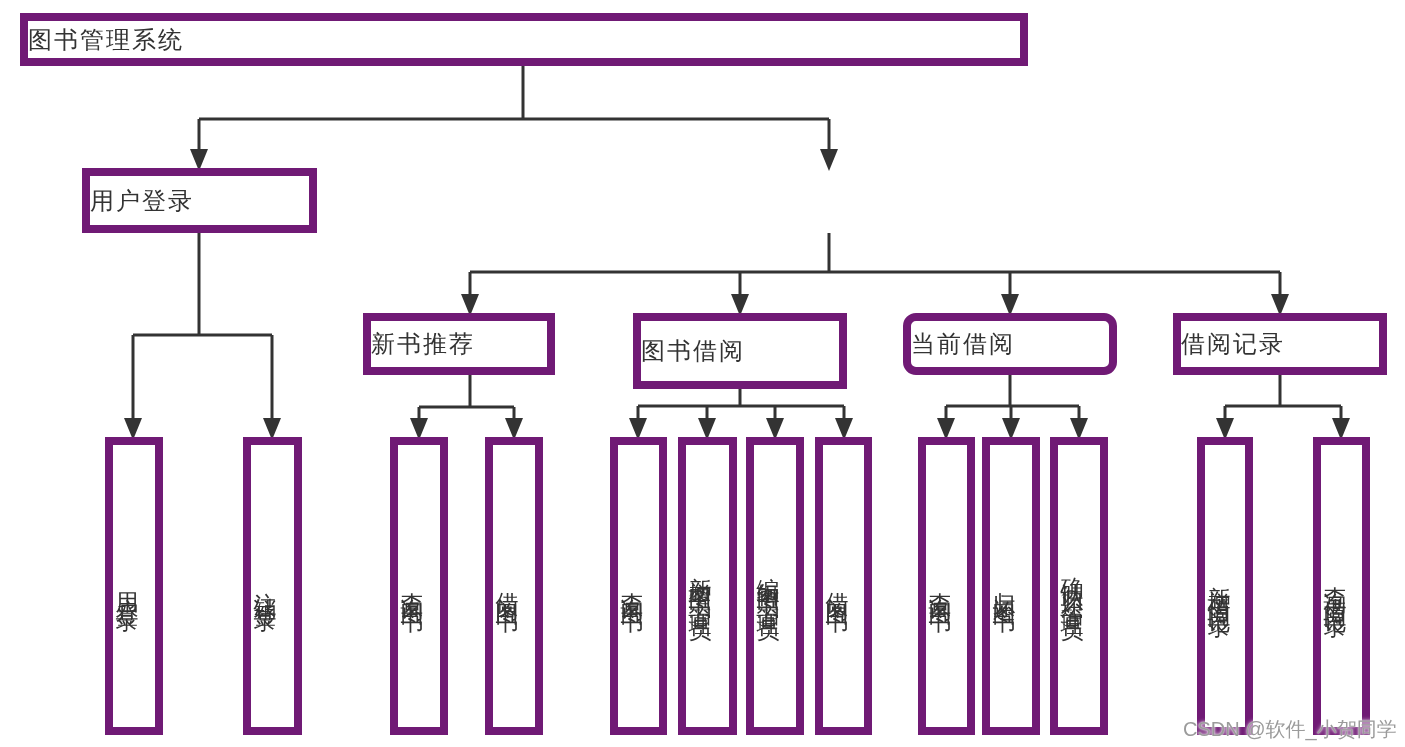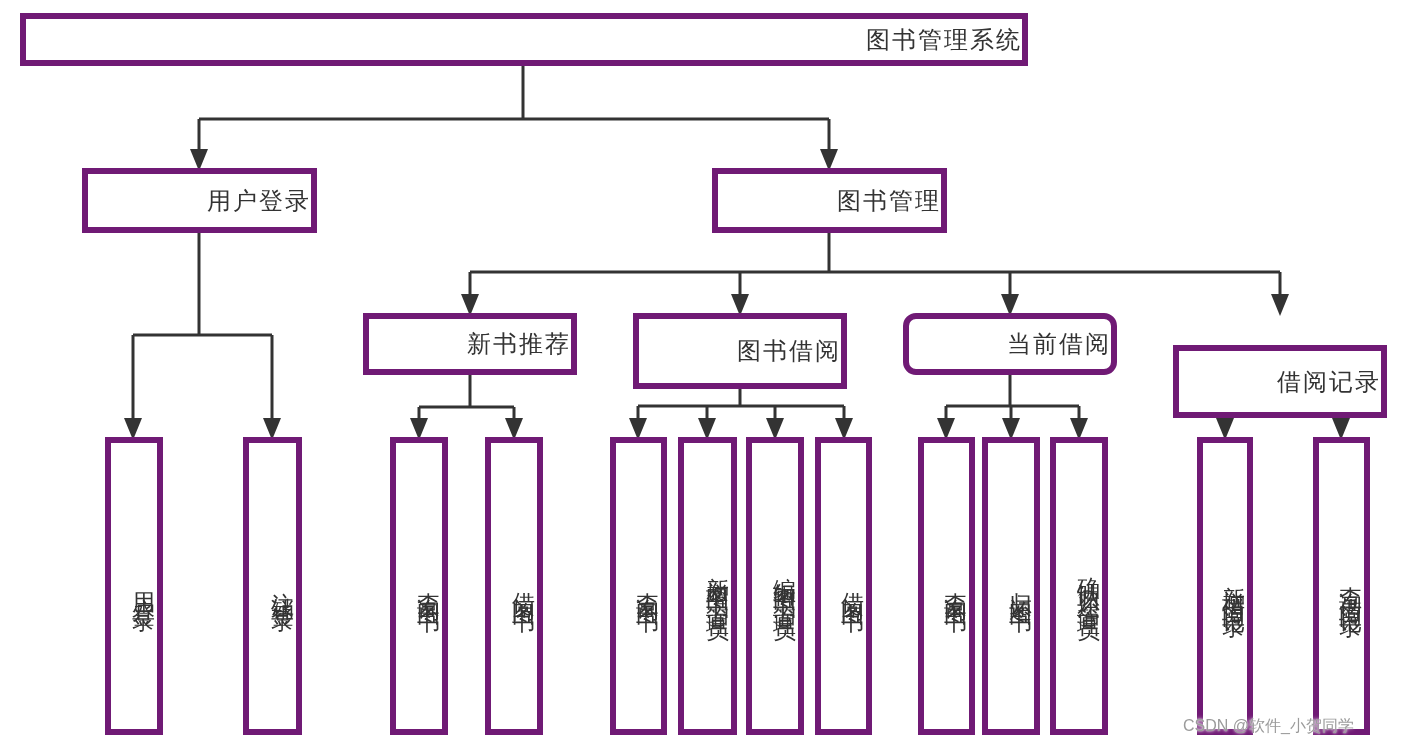--- a/index.html
+++ b/index.html
@@ -3,31 +3,31 @@
 <meta charset="utf-8">
 <style>
   html,body{margin:0;padding:0;background:#fff;}
   .stage{
     position:relative;width:1405px;height:747px;background:#ffffff;
     font-family:"Liberation Sans","DejaVu Sans",sans-serif;overflow:hidden;
   }
   svg.wires{position:absolute;left:0;top:0;z-index:1;}
   .box{
     position:absolute;box-sizing:border-box;background:#ffffff;
-    border:6px solid #701a75;color:#333333;
-    display:flex;align-items:center;justify-content:flex-end;z-index:2;
+    border:8px solid #701a75;color:#333333;
+    display:flex;align-items:center;justify-content:flex-start;z-index:2;
   }
   .hlabel{font-size:24px;letter-spacing:2px;white-space:nowrap;}
   .leaf-label{
     writing-mode:vertical-rl;text-orientation:mixed;
     font-size:23px;letter-spacing:6px;line-height:1.2;white-space:nowrap;
   }
   .watermark{
     position:absolute;left:1183px;top:716px;z-index:3;
-    font-size:16px;color:#9b9b9b;white-space:nowrap;
+    font-size:20px;color:#9b9b9b;white-space:nowrap;
     text-shadow:0 0 2px #ffffff,0 0 4px #ffffff;
   }
 </style>
 </head>
 <body>
 
 <div class="stage">
 
   <svg class="wires" width="1405" height="747" viewBox="0 0 1405 747">
     <g stroke="#333333" stroke-width="3" fill="none">
@@ -98,34 +98,31 @@
     </g>
   </svg>
 
   <div class="box" style="left:20px;top:13px;width:1008px;height:53px;">
     <span class="hlabel">图书管理系统</span>
   </div>
 
   <div class="box" style="left:82px;top:168px;width:235px;height:65px;">
     <span class="hlabel">用户登录</span>
   </div>
-  <div class="box" style="left:712px;top:168px;width:235px;height:65px;">
-    <span class="hlabel">图书管理</span>
-  </div>
 
-  <div class="box" style="left:363px;top:313px;width:214px;height:62px;padding-left:10px;">
+  <div class="box" style="left:363px;top:313px;width:192px;height:62px;">
     <span class="hlabel">新书推荐</span>
   </div>
   <div class="box" style="left:633px;top:313px;width:214px;height:76px;">
     <span class="hlabel">图书借阅</span>
   </div>
   <div class="box" style="left:903px;top:313px;width:214px;height:62px;border-radius:13px;">
     <span class="hlabel">当前借阅</span>
   </div>
-  <div class="box" style="left:1173px;top:313px;width:214px;height:73px;margin-top:32px;">
+  <div class="box" style="left:1173px;top:313px;width:214px;height:62px;">
     <span class="hlabel">借阅记录</span>
   </div>
 
   <div class="box" style="left:105px;top:437px;width:58px;height:298px;">
     <span class="leaf-label">用户登录</span>
   </div>
   <div class="box" style="left:243px;top:437px;width:59px;height:298px;">
     <span class="leaf-label">注销登录</span>
   </div>
 

